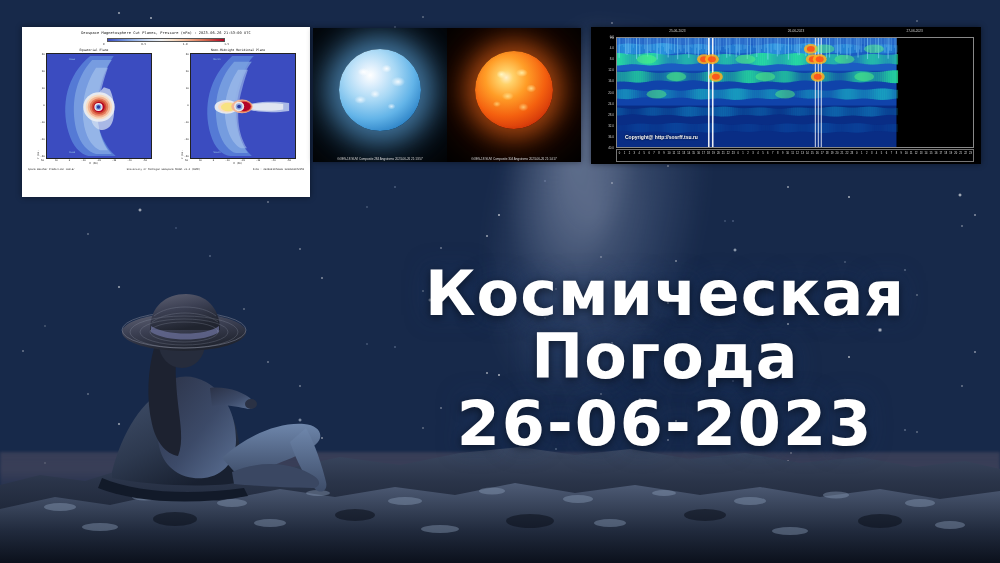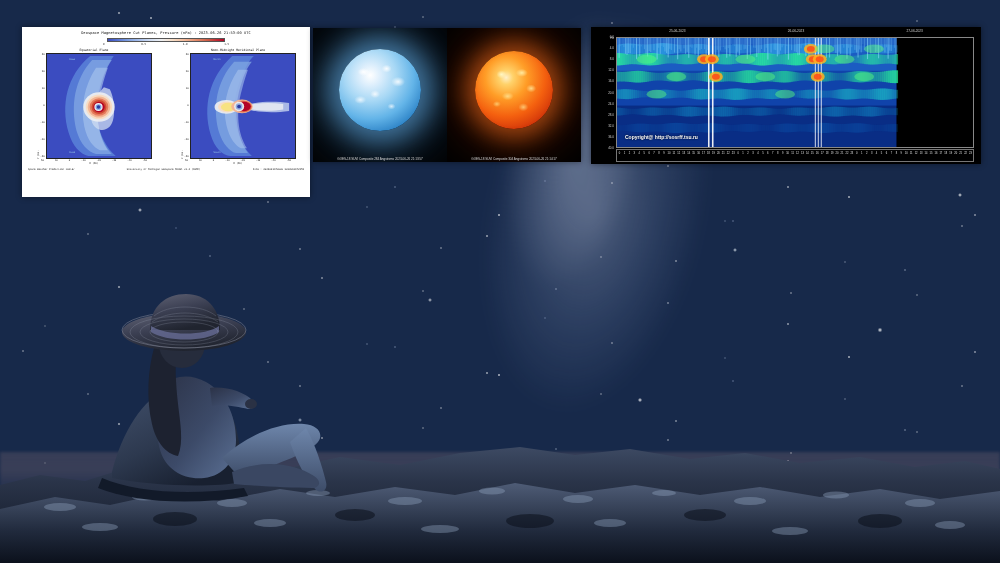--- a/index.html
+++ b/index.html
@@ -1615,14 +1615,18 @@
           <span class="sch-hour" style="left: 92.3611%;">18</span>
           <span class="sch-hour" style="left: 93.75%;">19</span>
           <span class="sch-hour" style="left: 95.1389%;">20</span>
           <span class="sch-hour" style="left: 96.5278%;">21</span>
           <span class="sch-hour" style="left: 97.9167%;">22</span>
           <span class="sch-hour" style="left: 99.3056%;">23</span>
         </div>
     </div>
   </div>
 
+  <div class="bigtitle">
+    <div class="line1">Космическая Погода</div>
+    <div class="line2">26-06-2023</div>
+  </div>
 
 </div>
 
 </body></html>

